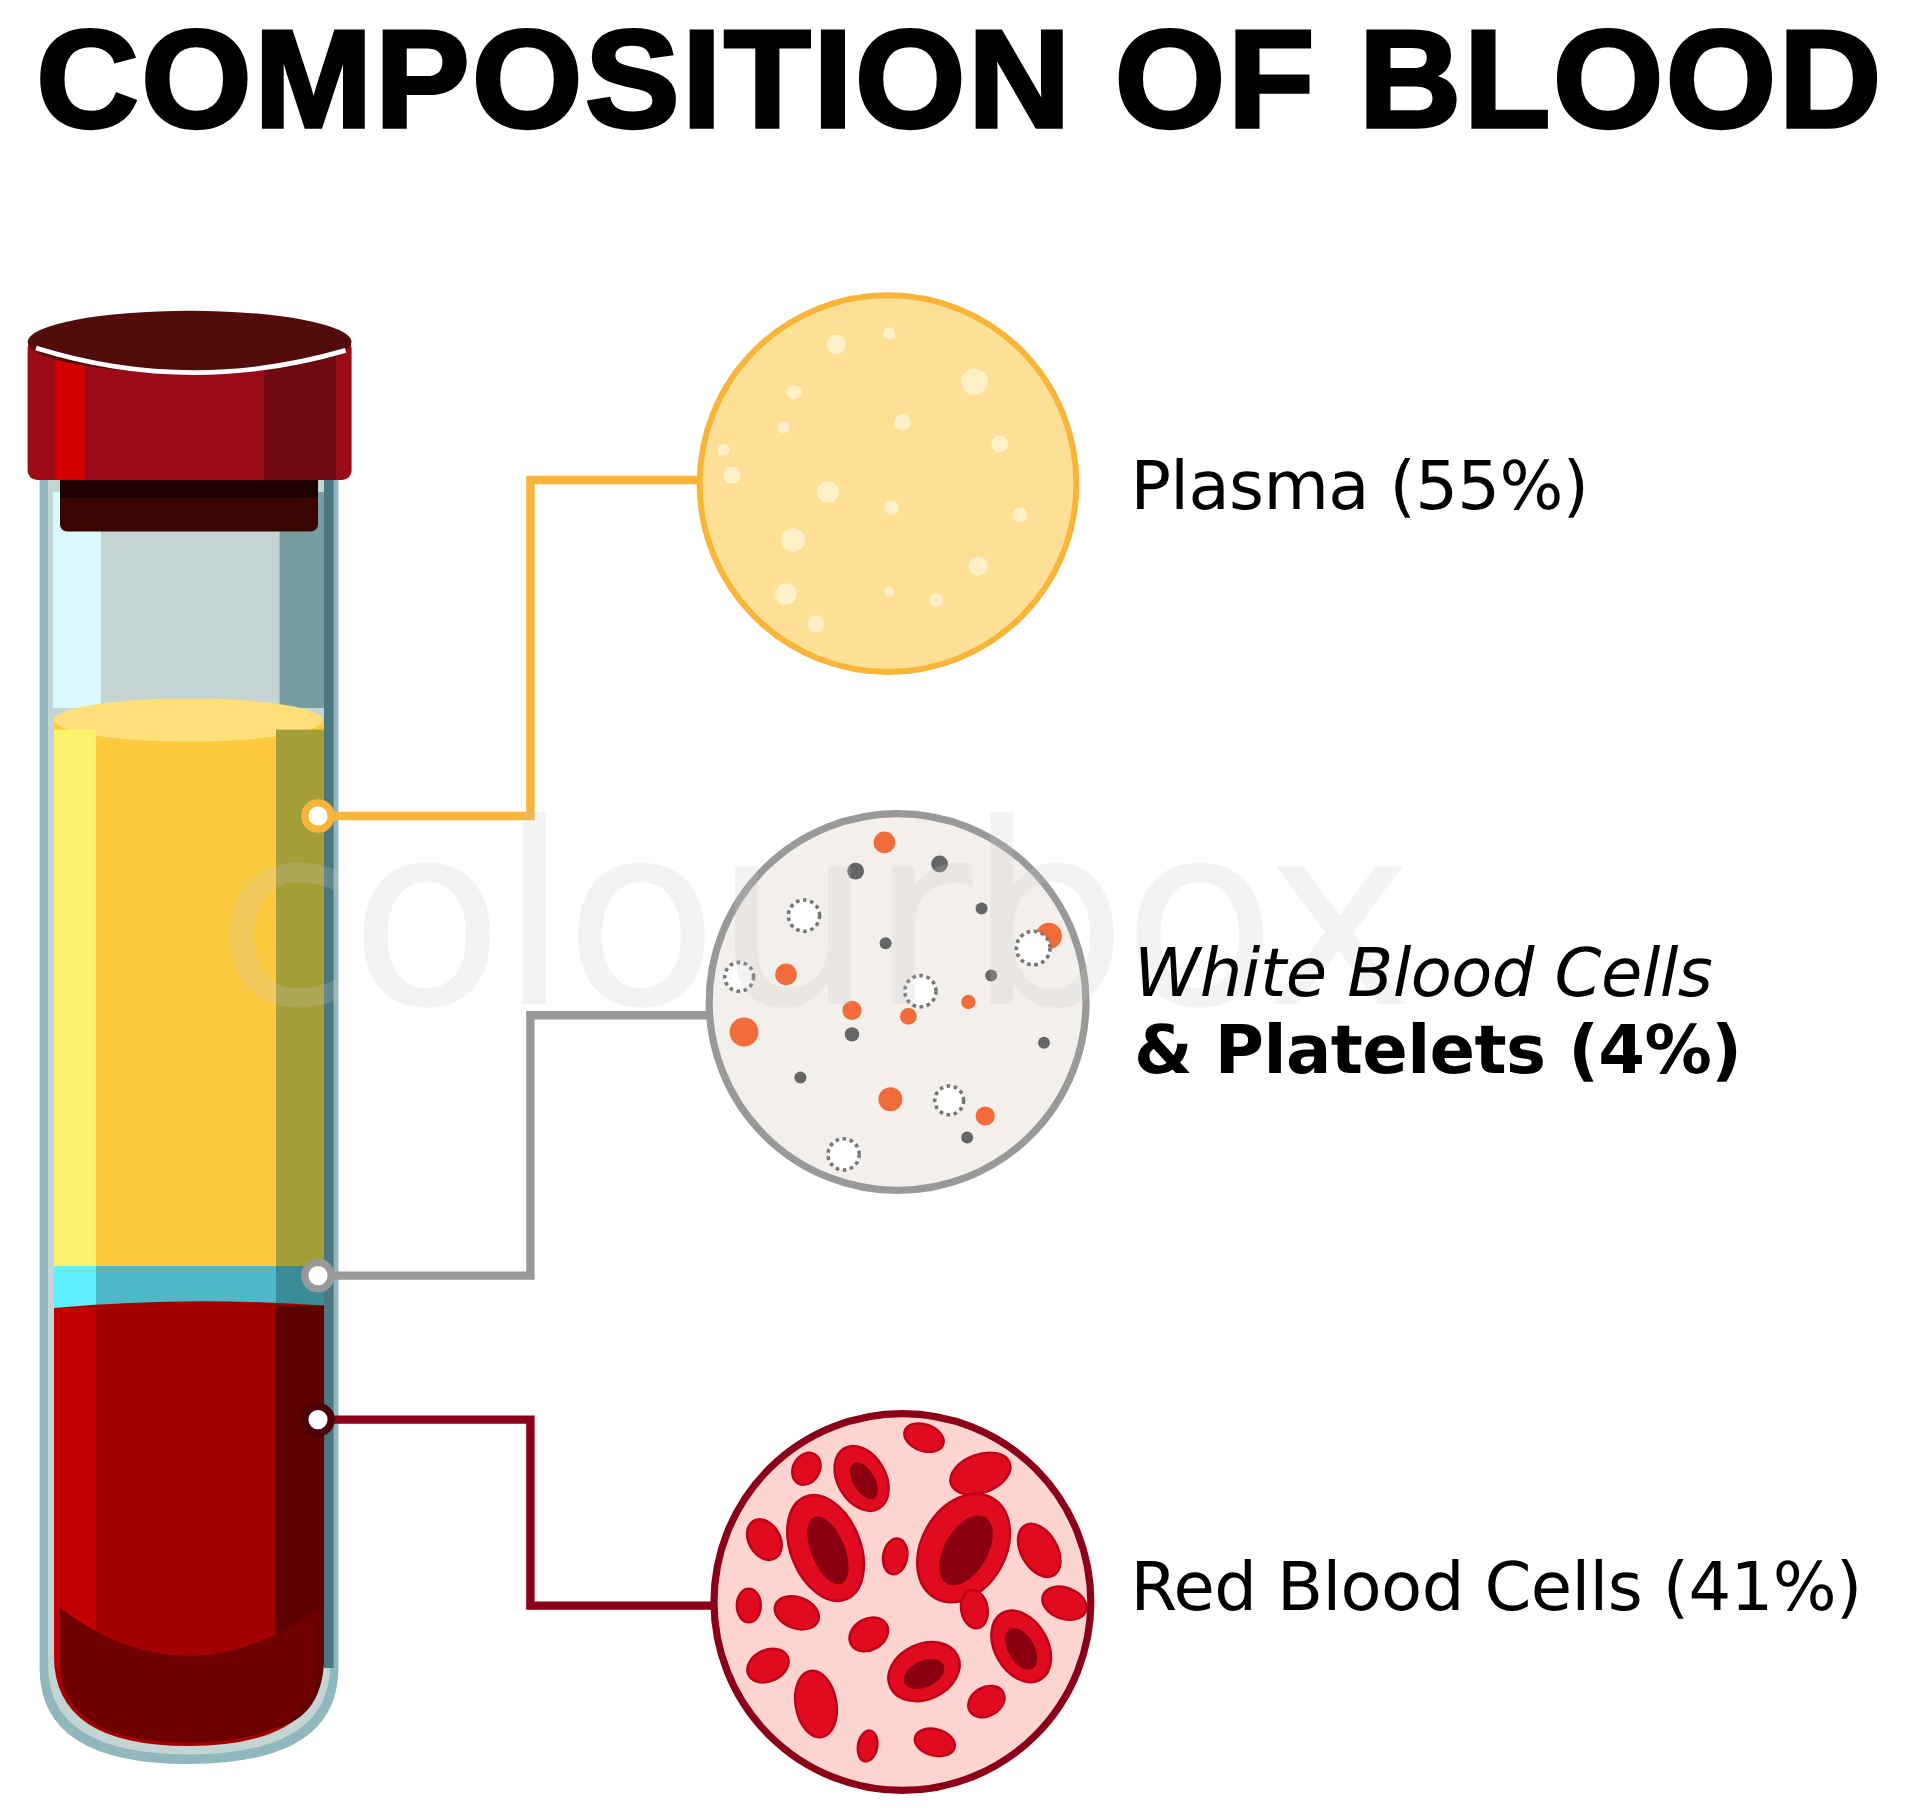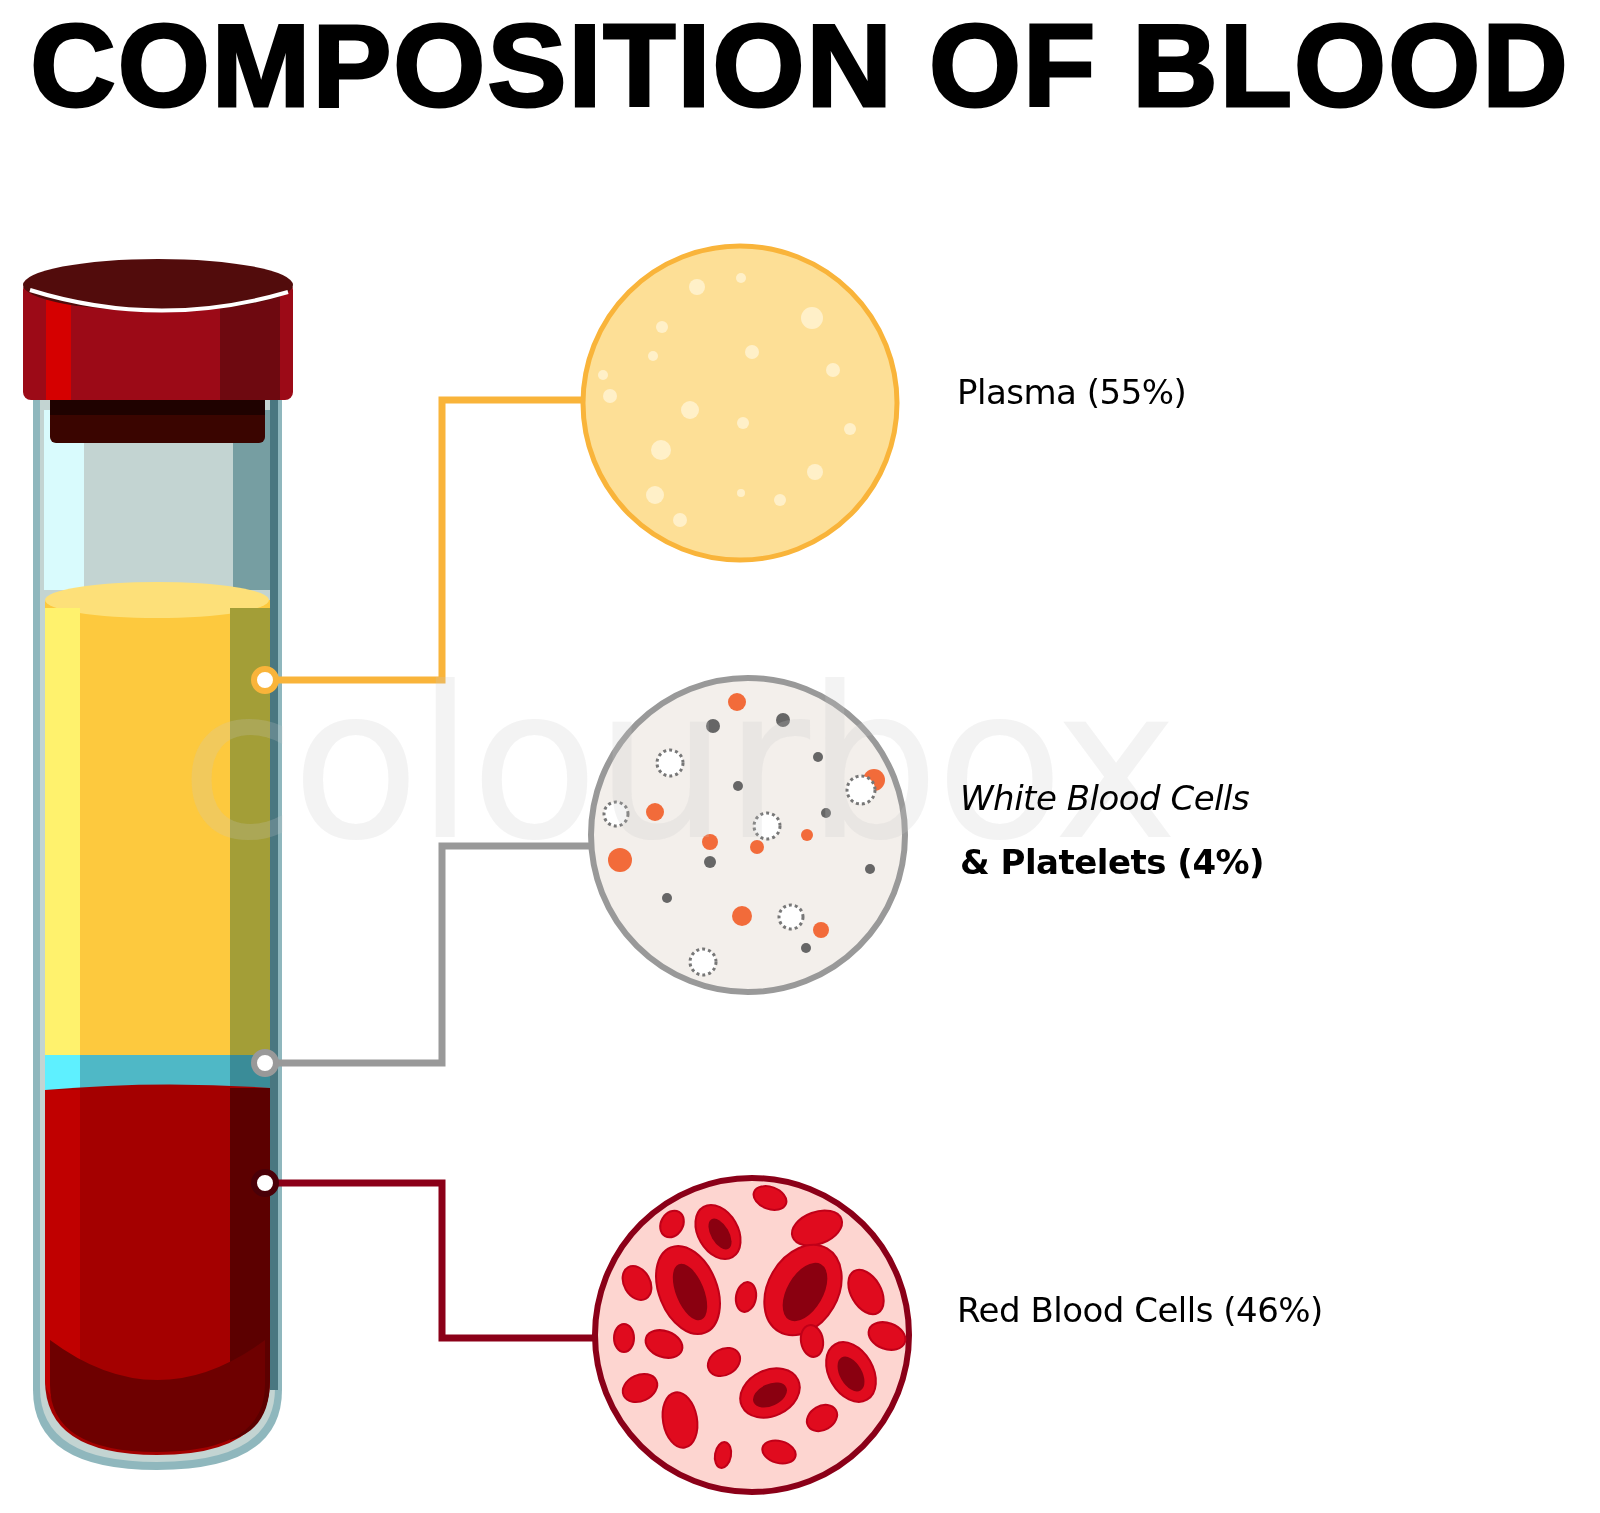--- a/index.html
+++ b/index.html
@@ -4,21 +4,21 @@
   <style>
     html, body { margin: 0; padding: 0; background: #ffffff; }
     body { width: 1600px; height: 1513px; position: relative; overflow: hidden;
            font-family: "DejaVu Sans", "Liberation Sans", sans-serif; }
     .title { position: absolute; left: 0; top: 8px; width: 1600px; text-align: center;
              font-family: "Liberation Sans", "DejaVu Sans", sans-serif; font-weight: 900;
              font-size: 116px; letter-spacing: 2px; color: #000; line-height: 1;
              transform: scaleX(1.02); -webkit-text-stroke: 3px #000; }
     .stage { position: absolute; left: 0; top: 0; width: 1600px; height: 1513px; }
     .label { position: absolute; font-family: "DejaVu Sans", sans-serif; color: #000;
-             font-size: 34px; line-height: 1.22; letter-spacing: -0.5px; margin-left: 15px; }
+             font-size: 56px; line-height: 1.22; letter-spacing: -0.5px; }
     .watermark { position: absolute; left: 180px; top: 660px; font-family: "DejaVu Sans", sans-serif;
                  font-weight: normal; font-size: 210px; color: rgba(200,200,200,0.22); letter-spacing: -4px;
                  line-height: 1; pointer-events: none; }
   </style>
 </head>
 <body>
 
 <div class="title">COMPOSITION OF BLOOD</div>
 
 <svg class="stage" width="1600" height="1513" viewBox="0 0 1600 1513" xmlns="http://www.w3.org/2000/svg">
@@ -159,13 +159,13 @@
       <ellipse cx="851" cy="1374" rx="11" ry="19" transform="rotate(-30 851 1374)"></ellipse>
     </g>
   </g>
 </svg>
 
 <div class="watermark">colourbox</div>
 
 <div class="label" style="left:942px; top:372px;">Plasma (55%)</div>
 <div class="label" style="left:945px; top:778px;font-style:italic;">White Blood Cells</div>
 <div class="label" style="left:945px; top:842px;font-weight:bold;">&amp; Platelets (4%)</div>
-<div class="label" style="left:942px; top:1290px;">Red Blood Cells (46%)</div>
+<div class="label" style="left:942px; top:1290px;">Red Blood Cells (41%)</div>
 
 </body></html>

